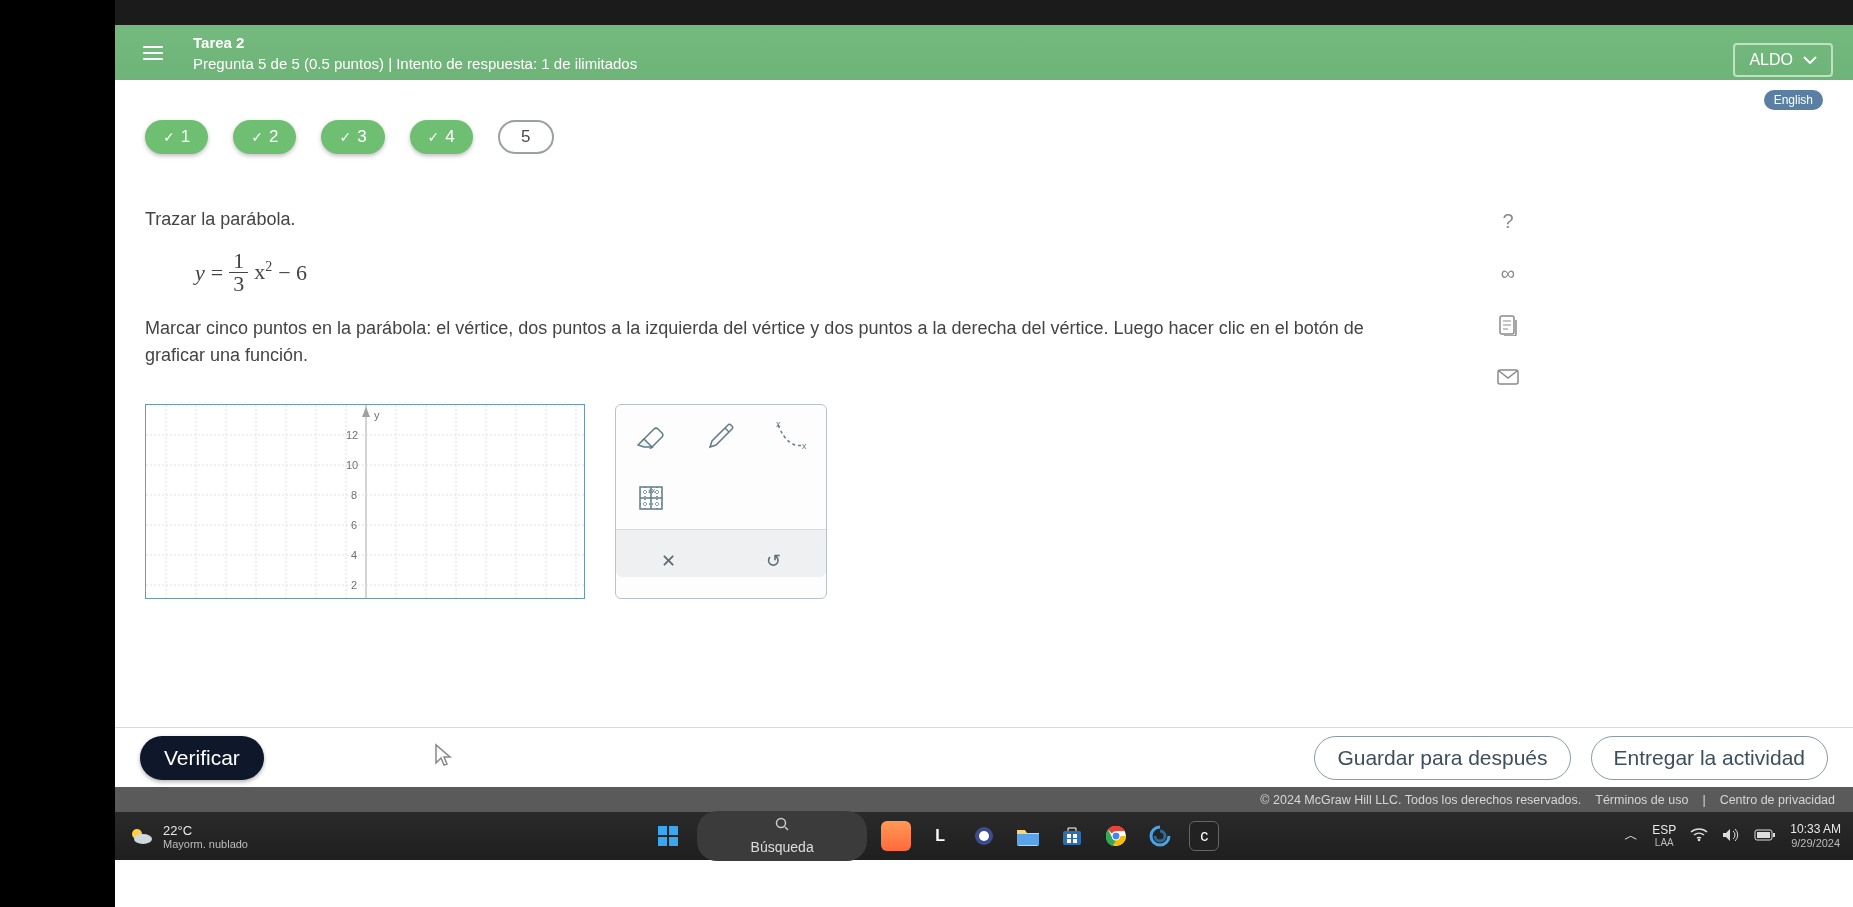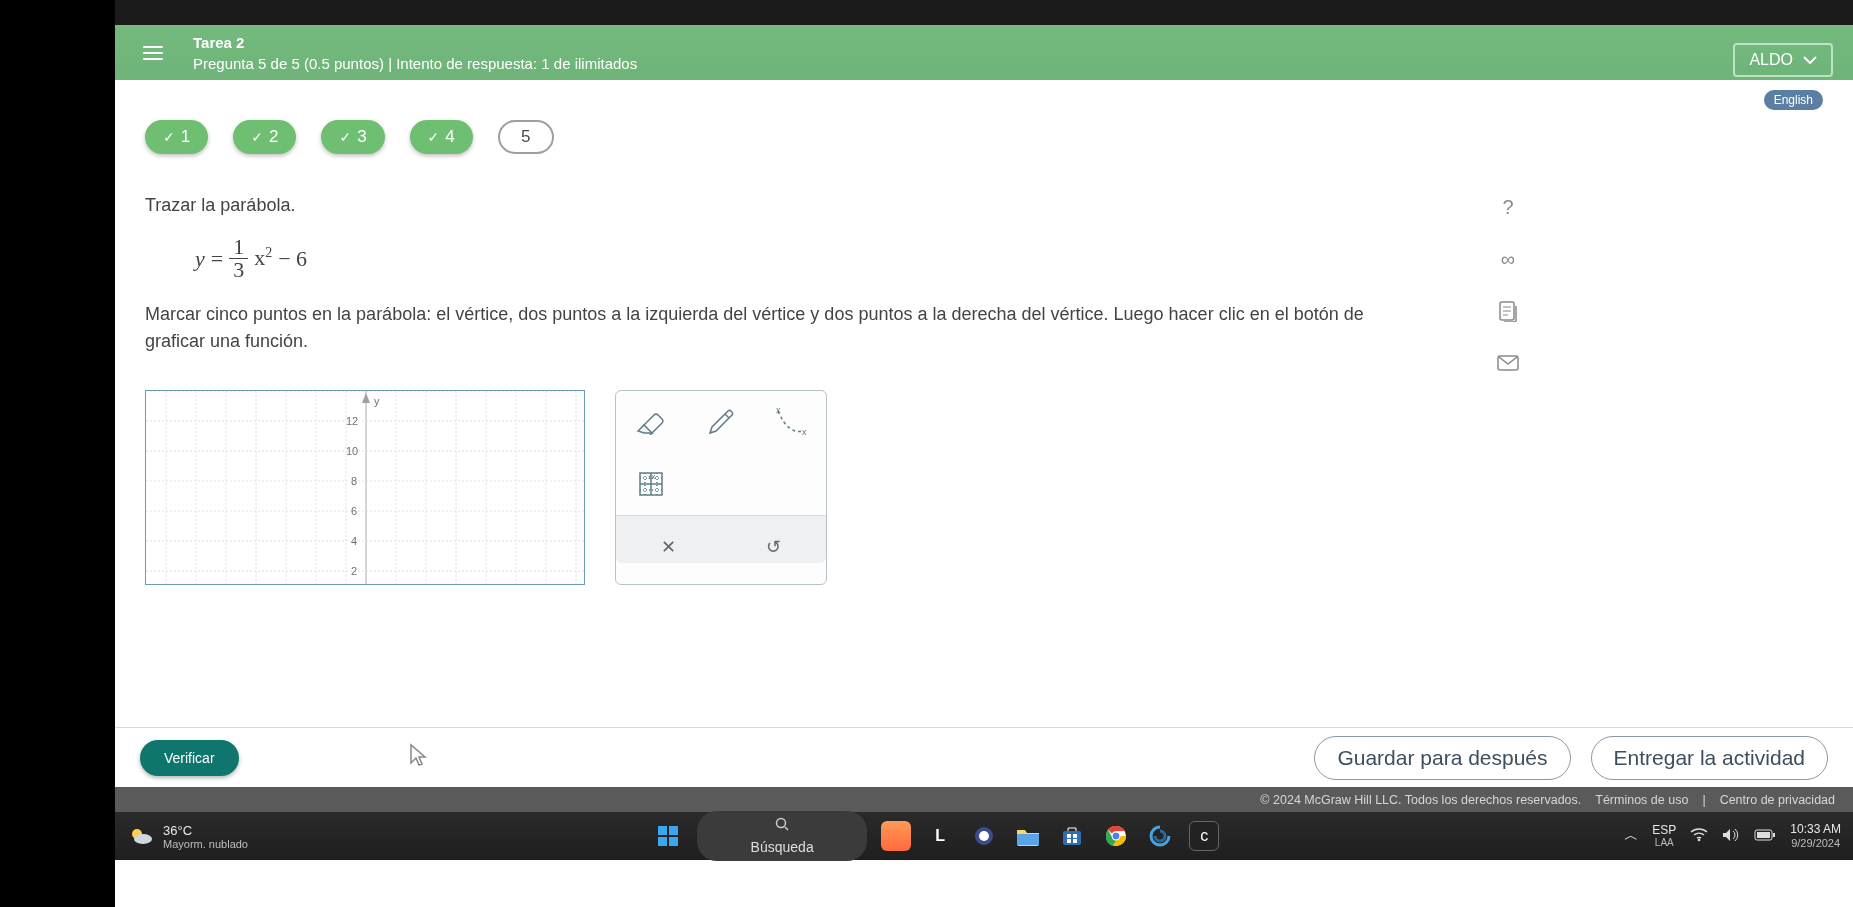--- a/index.html
+++ b/index.html
@@ -16,21 +16,21 @@
   .user-pill { position: absolute; right: 20px; top: 18px; border: 2px solid #bde3c2; color: #fff; padding: 6px 14px; border-radius: 4px; display: flex; align-items: center; gap: 10px; font-size: 16px; cursor: pointer; }
   .chevron-down { width: 14px; height: 8px; }
   
   .content { position: relative; height: calc(907px - 25px - 72px - 90px - 25px - 48px); background: #fff; padding: 20px 30px 0 30px; }
   .lang-pill { position: absolute; right: 30px; top: 10px; background: #5b7ea3; color: #fff; font-size: 12px; padding: 3px 10px; border-radius: 12px; cursor: pointer; }
   .q-nav { display: flex; gap: 25px; margin-top: 20px; }
   .q-pill { height: 34px; min-width: 56px; padding: 0 18px; border-radius: 17px; display: flex; align-items: center; justify-content: center; gap: 6px; font-size: 17px; cursor: pointer; }
   .q-done { background: #6fbf73; color: #fff; box-shadow: 0 2px 4px rgba(0,0,0,.25); }
   .q-current { background: #fff; color: #4a4a4a; border: 2px solid #9aa0a6; }
   .check { font-size: 14px; }
-  .problem { margin-top: 41px; color: #444; font-size: 18px; max-width: 1280px; position: relative; }
+  .problem { margin-top: 55px; color: #444; font-size: 18px; max-width: 1280px; position: relative; }
   .equation { font-family: "Cambria Math", "Times New Roman", serif; font-size: 22px; margin: 20px 0 20px 50px; display: flex; align-items: center; gap: 6px; }
   .frac { display: inline-flex; flex-direction: column; align-items: center; line-height: 1; }
   .frac .num { border-bottom: 1px solid #444; padding: 0 4px; }
   .frac .den { padding: 0 4px; }
   .sup { font-size: 14px; vertical-align: super; }
   .instructions { line-height: 1.5; }
   
   .side-tools { position: absolute; right: -10px; top: 130px; display: flex; flex-direction: column; gap: 28px; align-items: center; }
   .side-ico { width: 24px; height: 24px; color: #8a8a8a; display: flex; align-items: center; justify-content: center; font-size: 20px; cursor: pointer; }
   
@@ -43,21 +43,21 @@
   .pal-bottom { height: 48px; background: #eef0f1; border-top: 1px solid #d7dcdf; display: flex; border-radius: 0 0 6px 6px; }
   .pal-bottom .pal-cell { color: #5f6b72; font-size: 18px; }
   .pal-svg { stroke: #5f7c87; stroke-width: 1.5; fill: none; }
   
   .grid-axis { stroke: #a8a8a8; stroke-width: 1; }
   .grid-line { stroke: #e0e0e0; stroke-width: 1; stroke-dasharray: 2 2; }
   .tick-label { font-size: 11px; fill: #707070; }
   .axis-arrow { fill: #a0a0a0; }
   
   .action-bar { height: 60px; border-top: 1px solid #d9d9d9; background: #fff; display: flex; align-items: center; padding: 0 25px; gap: 20px; }
-  .verify-btn { background: #0f766e; color: #fff; border: none; border-radius: 22px; padding: 10px 24px; font-size: 14px; cursor: pointer; box-shadow: 0 2px 4px rgba(0,0,0,.3); }
+  .verify-btn { background: #0f172a; color: #fff; border: none; border-radius: 22px; padding: 10px 24px; font-size: 21px; cursor: pointer; box-shadow: 0 2px 4px rgba(0,0,0,.3); }
   .cursor-ico { margin-left: 150px; color: #888; font-size: 22px; }
   .spacer { flex: 1; }
   .ghost-btn { border: 1.5px solid #8c9aa5; color: #3d4e5c; background: #fff; border-radius: 24px; padding: 9px 22px; font-size: 21px; cursor: pointer; }
   
   .copyright { height: 25px; background: #5a5a5a; color: #d6d6d6; font-size: 12.5px; display: flex; align-items: center; justify-content: flex-end; padding: 0 18px; gap: 14px; }
   .copyright a { color: #d6d6d6; text-decoration: none; cursor: pointer; }
   
   .taskbar { height: 48px; background: linear-gradient(#2a2a2a,#1f1f1f); display: flex; align-items: center; color: #e8e8e8; font-size: 12px; padding: 0 12px; gap: 14px; }
   .tb-left { display: flex; align-items: center; gap: 8px; }
   .weather-ico { width: 28px; height: 28px; }
@@ -268,21 +268,21 @@
     <a>Centro de privacidad</a>
   </div>
 
   <div class="taskbar">
     <div class="tb-left">
       <svg class="weather-ico" viewBox="0 0 28 28">
           <circle cx="10" cy="12" r="5" fill="#ffcf4a"></circle>
           <ellipse cx="16" cy="17" rx="9" ry="5" fill="#cfd8dc"></ellipse>
         </svg>
       <div>
-        <div style="font-size:13px;">36°C</div>
+        <div style="font-size:13px;">22°C</div>
         <div style="font-size:11px;color:#bdbdbd;">Mayorm. nublado</div>
       </div>
     </div>
     <div class="tb-center">
       <div class="tb-icon">
         <svg width="22" height="22" viewBox="0 0 22 22">
             <rect x="1" y="1" width="9" height="9" fill="#3ba7ef"></rect>
             <rect x="12" y="1" width="9" height="9" fill="#3ba7ef"></rect>
             <rect x="1" y="12" width="9" height="9" fill="#3ba7ef"></rect>
             <rect x="12" y="12" width="9" height="9" fill="#3ba7ef"></rect>

